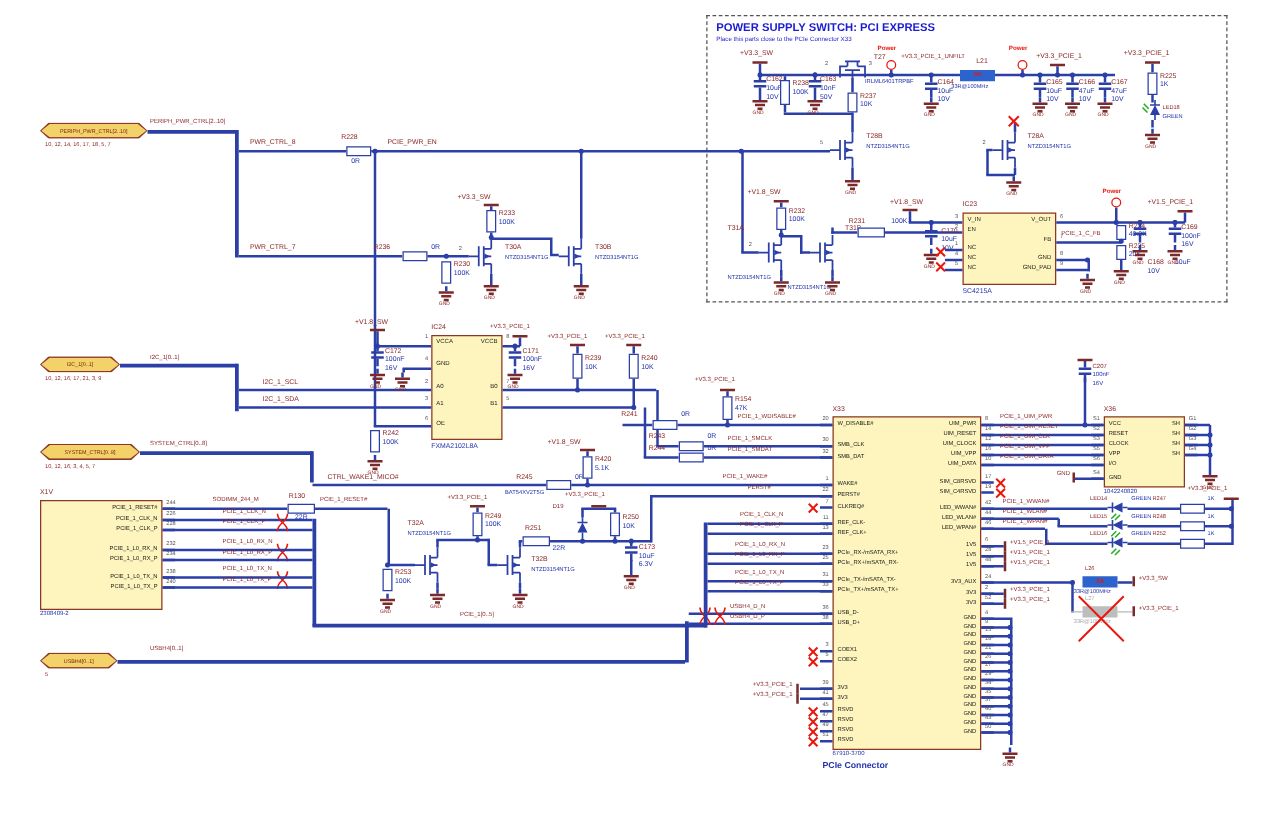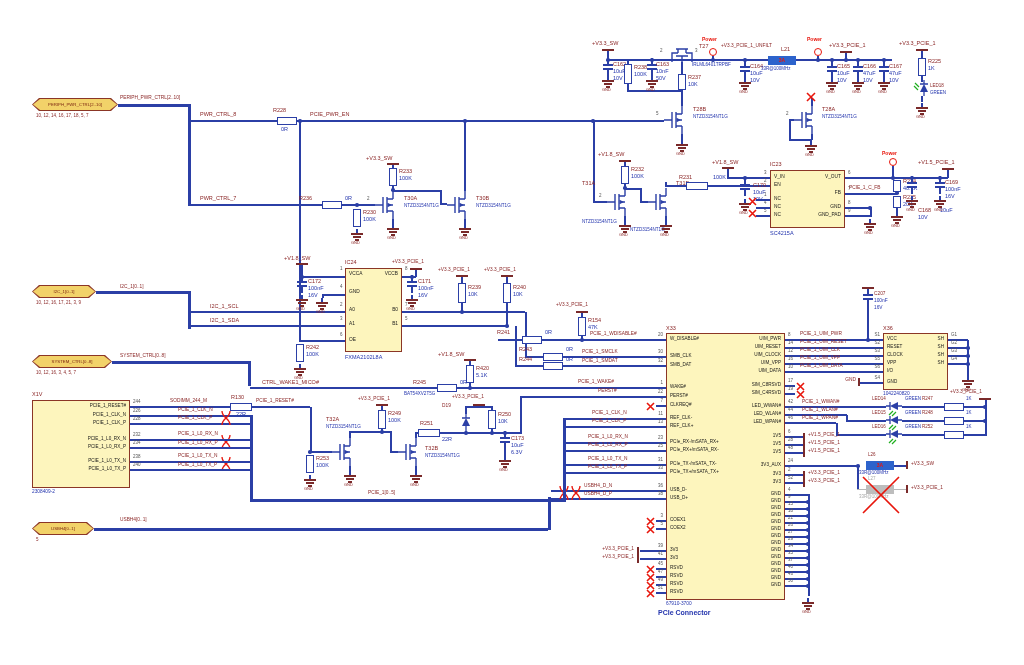--- a/index.html
+++ b/index.html
@@ -22,20 +22,24 @@
   .dashed-box{position:absolute;border:1px dashed #555;}
   .box-title{position:absolute;font-size:9px;font-weight:bold;color:#1b1bd0;white-space:nowrap;}
   .box-subtitle{position:absolute;font-size:5px;color:#1b1bd0;white-space:nowrap;}
   .caption{position:absolute;font-size:7px;font-weight:bold;color:#2334ad;white-space:nowrap;}
   svg{position:absolute;overflow:visible;}
 </style>
 </head>
 <body>
 
 <div id="canvas">
+  <div class="dashed-box" id="pwrbox" style="left: 565px; top: 12px; width: 415px; height: 228px;">
+    <div class="box-title" id="pwrtitle" style="left: 7px; top: 4px;">POWER SUPPLY SWITCH: PCI EXPRESS</div>
+    <div class="box-subtitle" id="pwrsub" style="left: 7px; top: 16px;">Place this parts close to the PCIe Connector X33</div>
+  </div>
 <div class="lbl c-r" style="left: 592px; top: 41px; font-size: 5.5px;">+V3.3_SW</div>
     <div class="bar" style="left: 602px; top: 49px; width: 12px; height: 2px;"></div>
     <div class="w" style="left: 607px; top: 51px; width: 1.5px; height: 8px;"></div>
     <div class="w" style="left: 608px; top: 59px; width: 284px; height: 1.8px;"></div>
     <div class="dot" style="left: 606.25px; top: 58.25px;"></div>
     <div class="w" style="left: 607.25px; top: 58px; width: 1.5px; height: 6px;"></div>
     <div class="bar" style="left: 603px; top: 64px; width: 10px; height: 1.5px; background: rgb(43, 63, 166);"></div>
     <div class="bar" style="left: 603px; top: 68px; width: 10px; height: 1.5px; background: rgb(43, 63, 166);"></div>
     <div class="w" style="left: 607.25px; top: 69.5px; width: 1.5px; height: 6px;"></div>
     <div class="lbl c-r" style="left: 613px; top: 62px; font-size: 5.5px;">C162</div>

